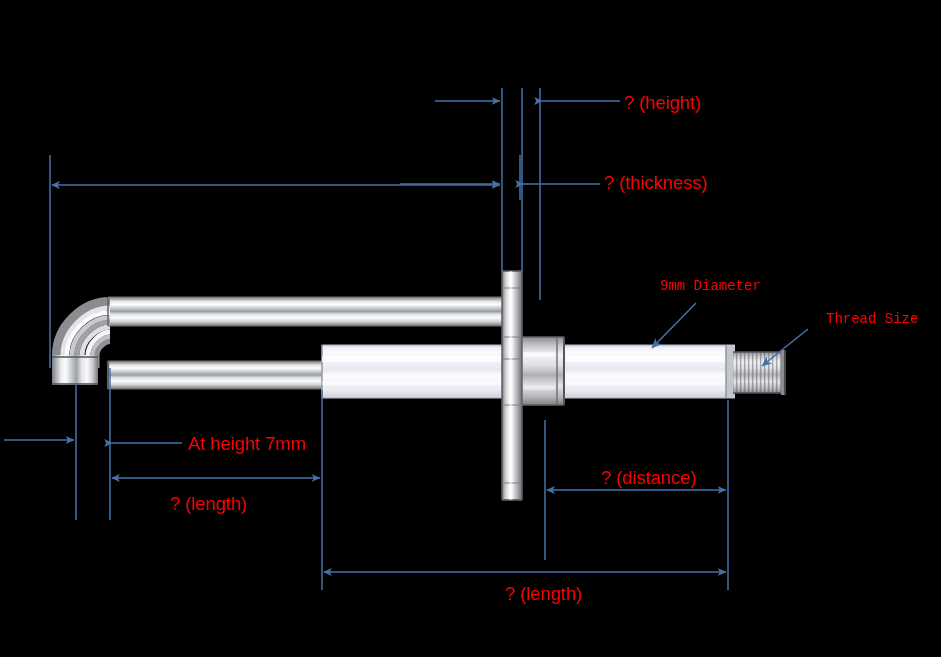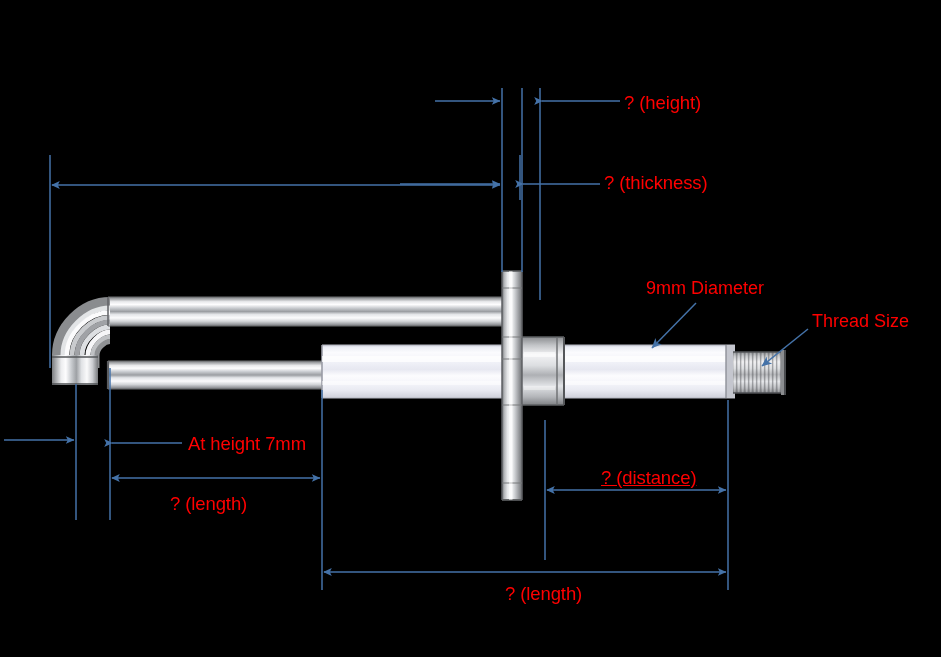--- a/index.html
+++ b/index.html
@@ -28,23 +28,24 @@
     position: absolute;
     color: #ff0000;
     font-family: "Liberation Sans", sans-serif;
     font-size: 18.5px;
     white-space: nowrap;
     letter-spacing: -0.1px;
   }
   .callout-label {
     position: absolute;
     color: #ff0000;
-    font-family: Liberation Sans, sans-serif;
-    font-size: 18px;
+    font-family: Liberation Mono, monospace;
+    font-size: 14px;
     white-space: nowrap;
+    margin-left: 14px;
   }
 </style>
 </head>
 <body>
 
 <div id="canvas">
 
   <svg id="scene" viewBox="0 0 941 657">
     <defs>
 
@@ -283,17 +284,17 @@
   <div class="dim-label" style="left:604px; top:172px;">? (thickness)</div>
 
   <div class="callout-label" style="left:646px; top:278px;">9mm Diameter</div>
 
   <div class="callout-label" style="left:812px; top:311px;">Thread Size</div>
 
   <div class="dim-label" style="left:188px; top:433px;">At height 7mm</div>
 
   <div class="dim-label" style="left:170px; top:493px;">? (length)</div>
 
-  <div class="dim-label" style="left:601px; top:467px;text-decoration:underline;">? (distance)</div>
+  <div class="dim-label" style="left:601px; top:467px;">? (distance)</div>
 
   <div class="dim-label" style="left:505px; top:583px;">? (length)</div>
 
 </div>
 
 </body></html>

